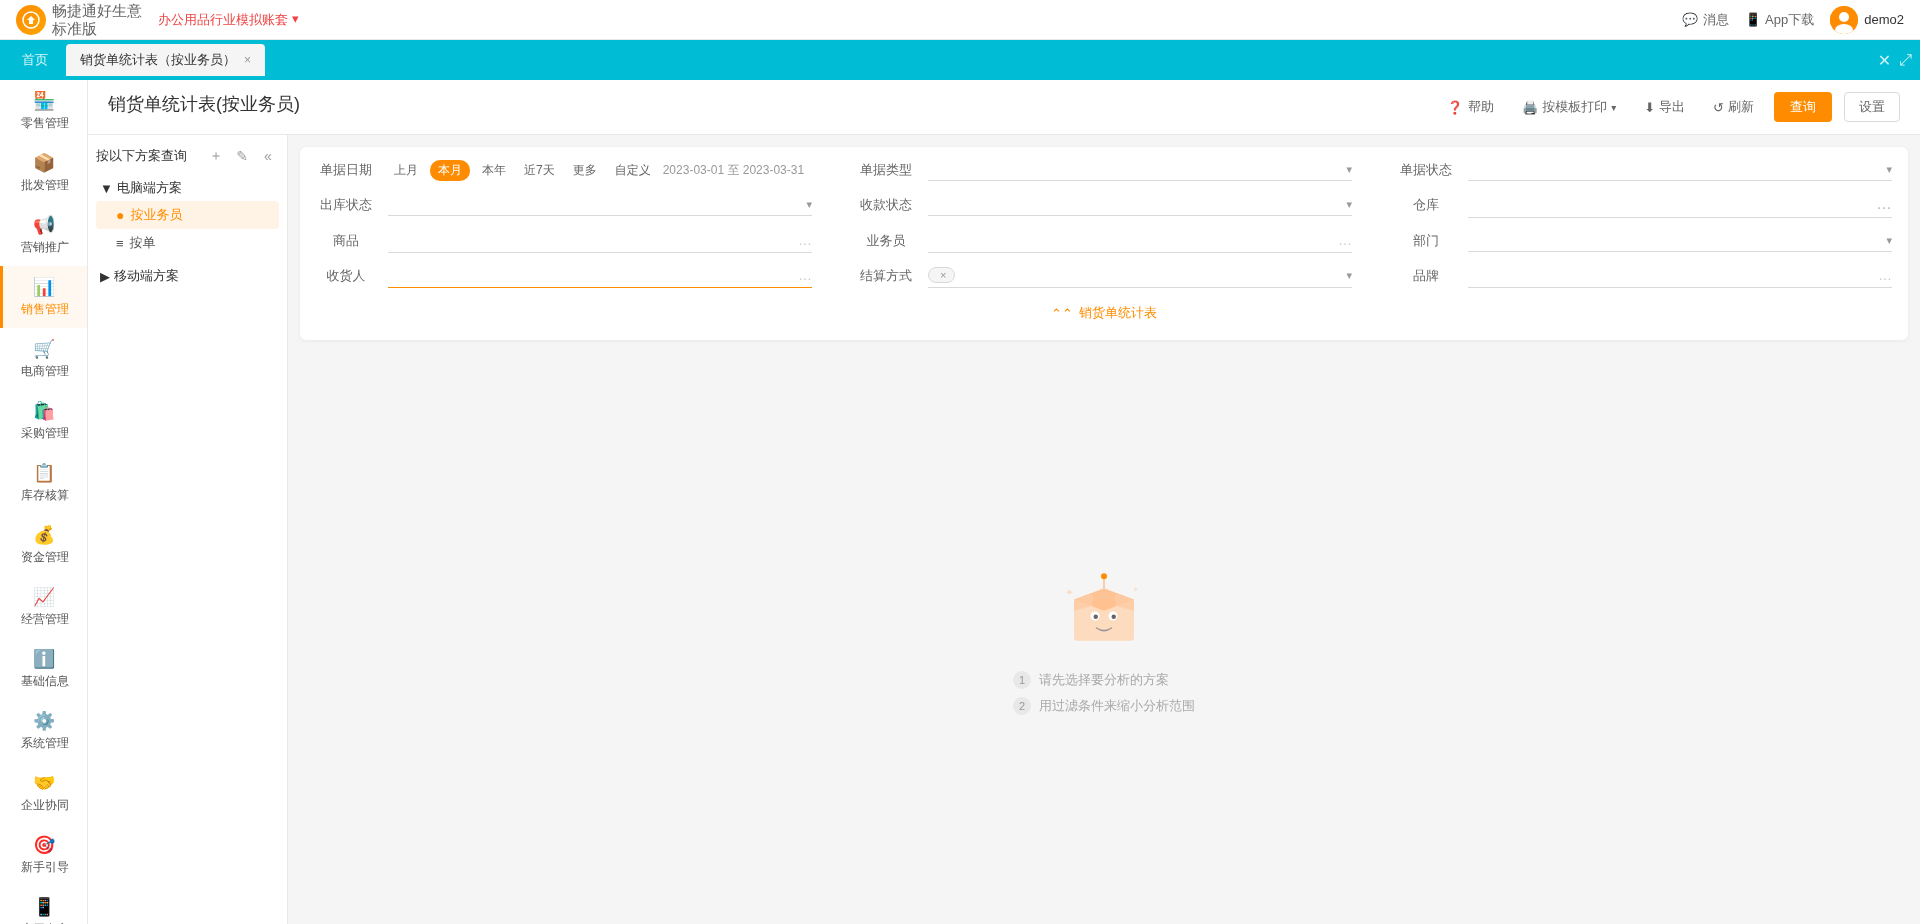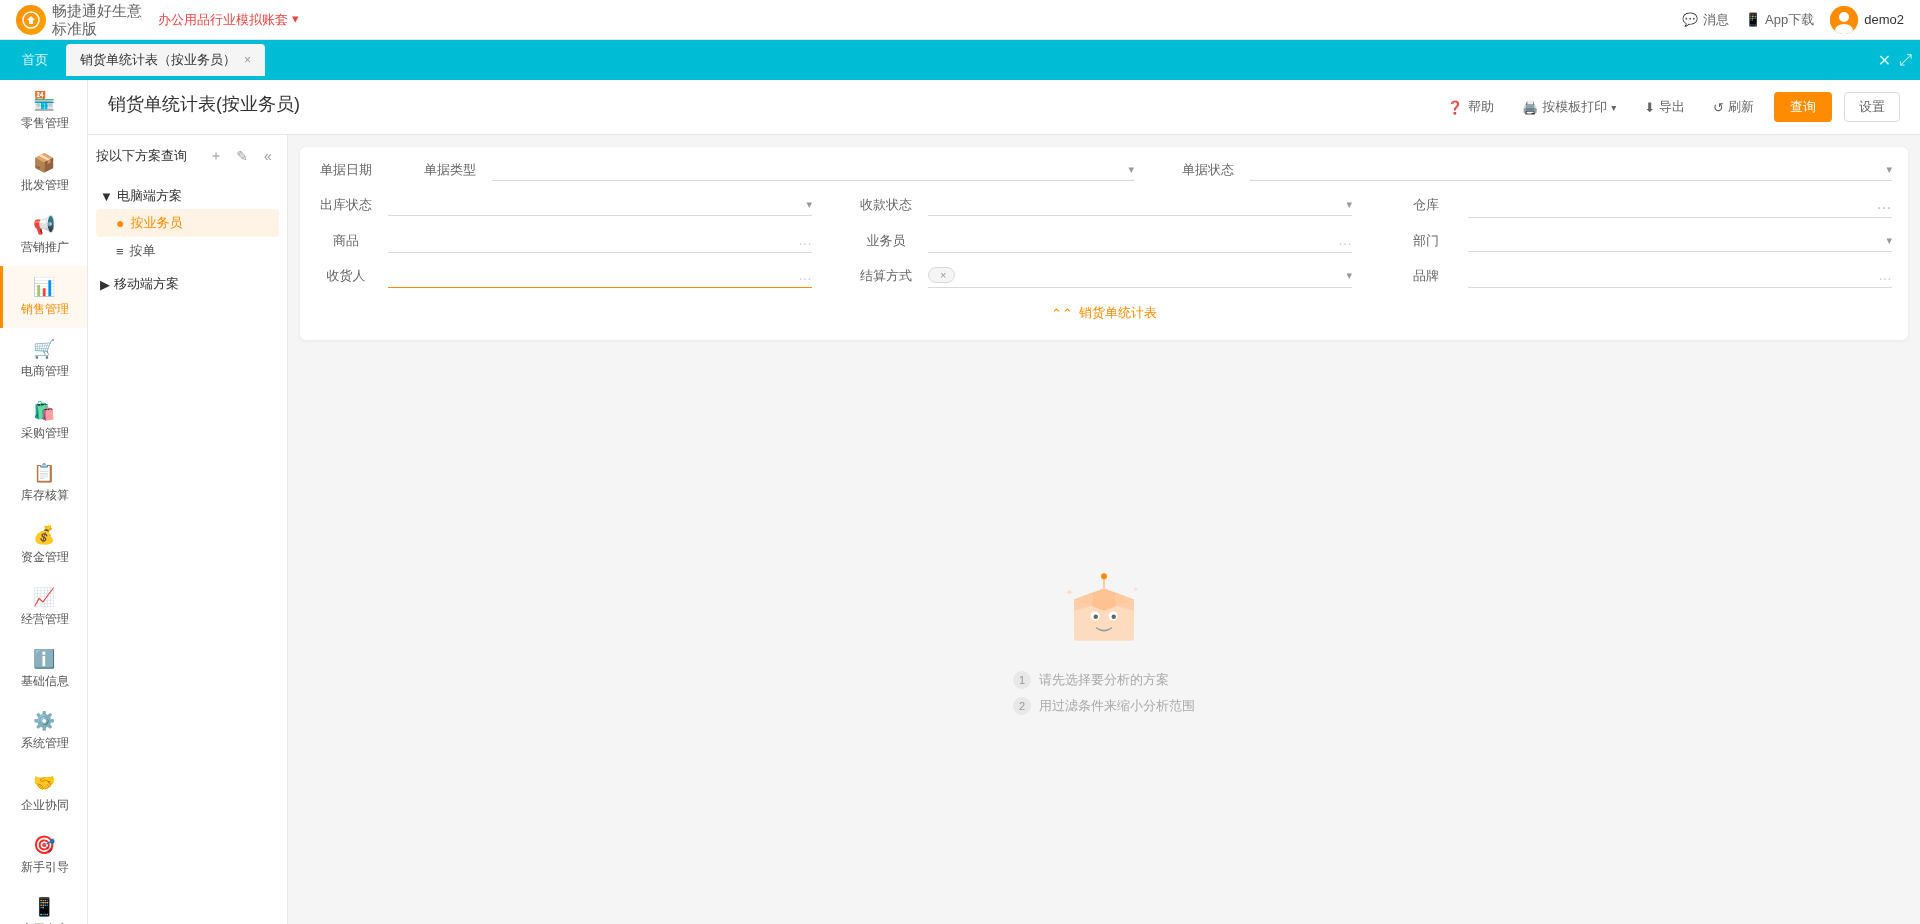--- a/index.html
+++ b/index.html
@@ -237,21 +237,21 @@
       width: 200px;
       background: #fff;
       border-right: 1px solid #e8e8e8;
       padding: 10px 8px;
       flex-shrink: 0;
     }
     .scheme-header {
       display: flex;
       align-items: center;
       justify-content: space-between;
-      margin-bottom: 16px;
+      margin-bottom: 8px;
       font-size: 13px;
       color: #333;
     }
     .scheme-actions { display: flex; gap: 4px; }
     .scheme-action-icon {
       width: 22px;
       height: 22px;
       display: flex;
       align-items: center;
       justify-content: center;
@@ -494,20 +494,29 @@
           </div>
         </div>
       </div>
 
       <div style="flex:1;display:flex;flex-direction:column;overflow:hidden;">
 
         <div class="filter-panel">
 
           <div class="filter-row">
             <span class="filter-label">单据日期</span>
+            <div class="date-filter-group">
+              <span class="date-shortcut">上月</span>
+              <span class="date-shortcut active">本月</span>
+              <span class="date-shortcut">本年</span>
+              <span class="date-shortcut">近7天</span>
+              <span class="date-shortcut">更多</span>
+              <span class="date-shortcut">自定义</span>
+              <span class="date-range-text">2023-03-01 至 2023-03-31</span>
+            </div>
 
             <div style="width:20px;"></div>
 
             <span class="filter-label">单据类型</span>
             <div class="filter-dropdown">
               <span></span>
               <span class="dropdown-arrow">▾</span>
             </div>
 
             <div style="width:20px;"></div>

